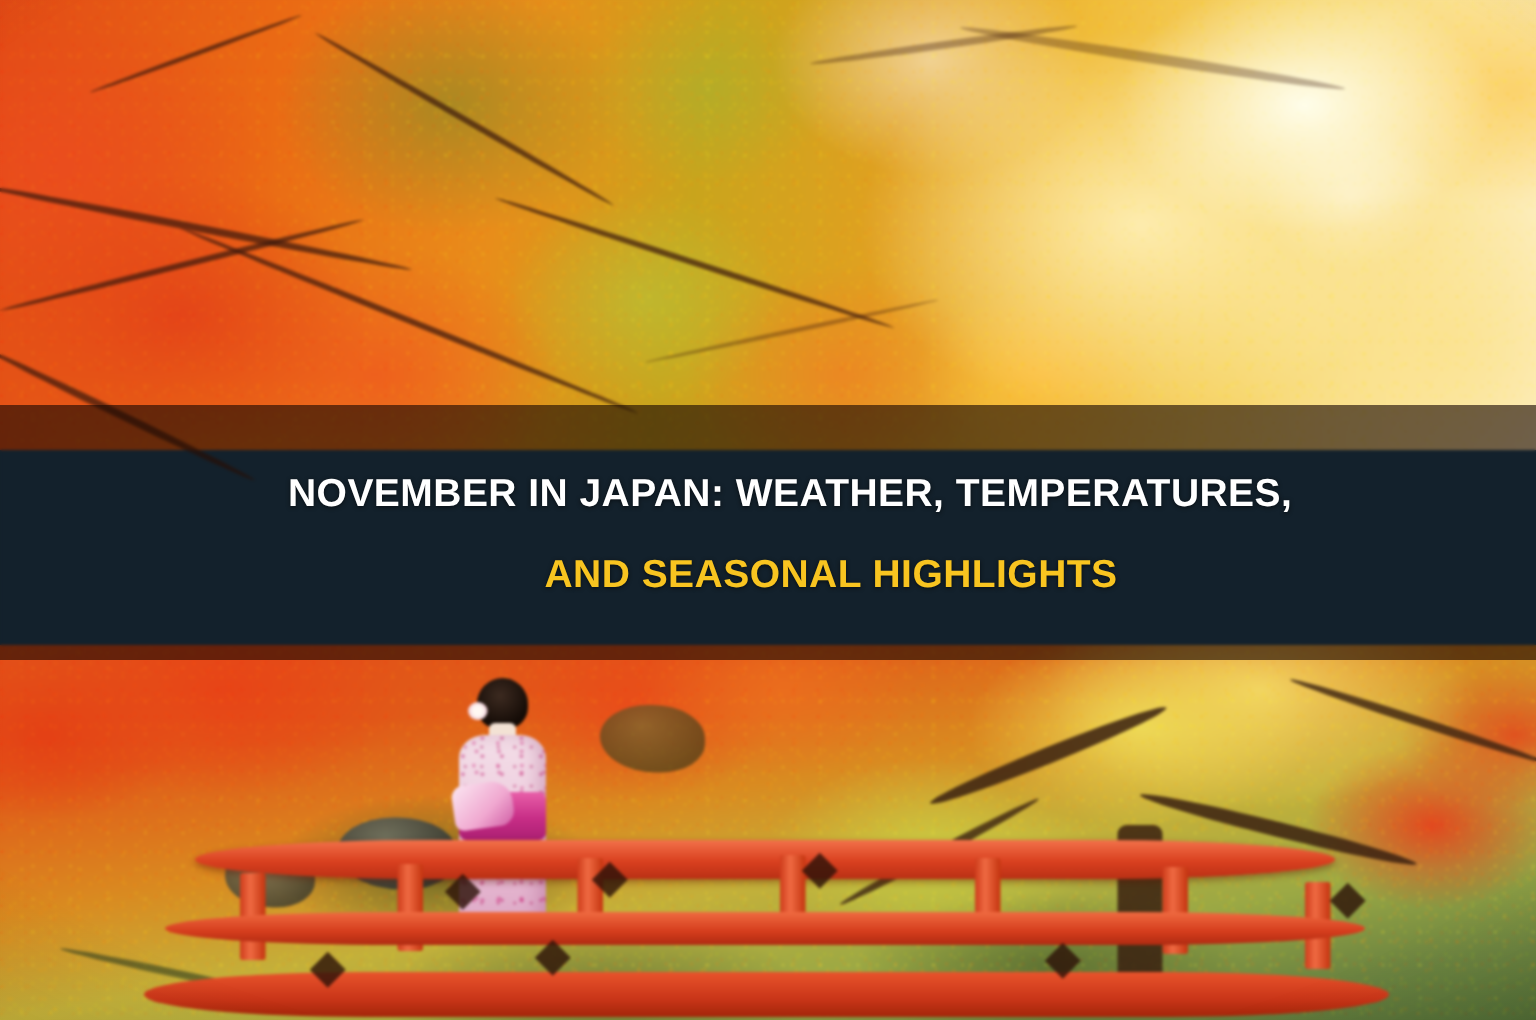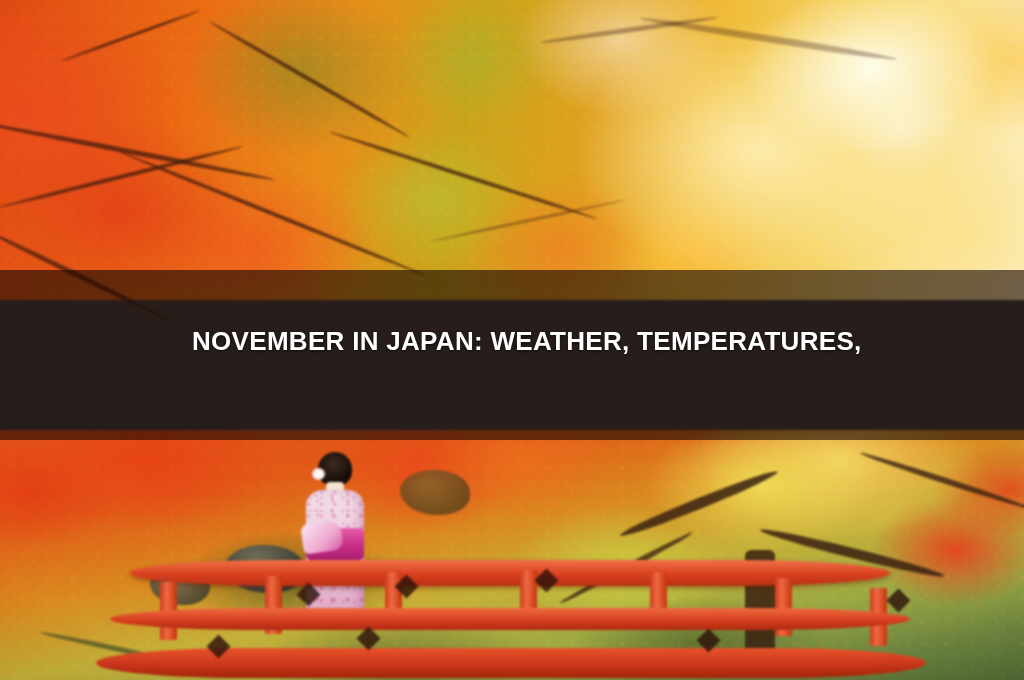--- a/index.html
+++ b/index.html
@@ -6,21 +6,21 @@
     margin: 0;
     padding: 0;
     background: #000;
   }
   .stage {
     position: relative;
     width: 1024px;
     height: 680px;
     overflow: hidden;
     font-family: "Liberation Sans", sans-serif;
-    background: #404040;
+    background: #0c4a6e;
   }
 
   
   .photo {
     position: absolute;
     inset: 0;
     overflow: hidden;
   }
 
   
@@ -296,16 +296,17 @@
     <div class="bridge-diamond" style="left:210px; top:638px;"></div>
     <div class="bridge-diamond" style="left:360px; top:630px;"></div>
     <div class="bridge-diamond" style="left:700px; top:632px;"></div>
 
     <div class="soften"></div>
     <div class="vignette"></div>
   </div>
 
   <div class="title-band">
     <div class="title-line l1">NOVEMBER IN JAPAN: WEATHER, TEMPERATURES,</div>
+    <div class="title-line l2">AND SEASONAL HIGHLIGHTS</div>
   </div>
 
 
 </div>
 
 </body></html>

